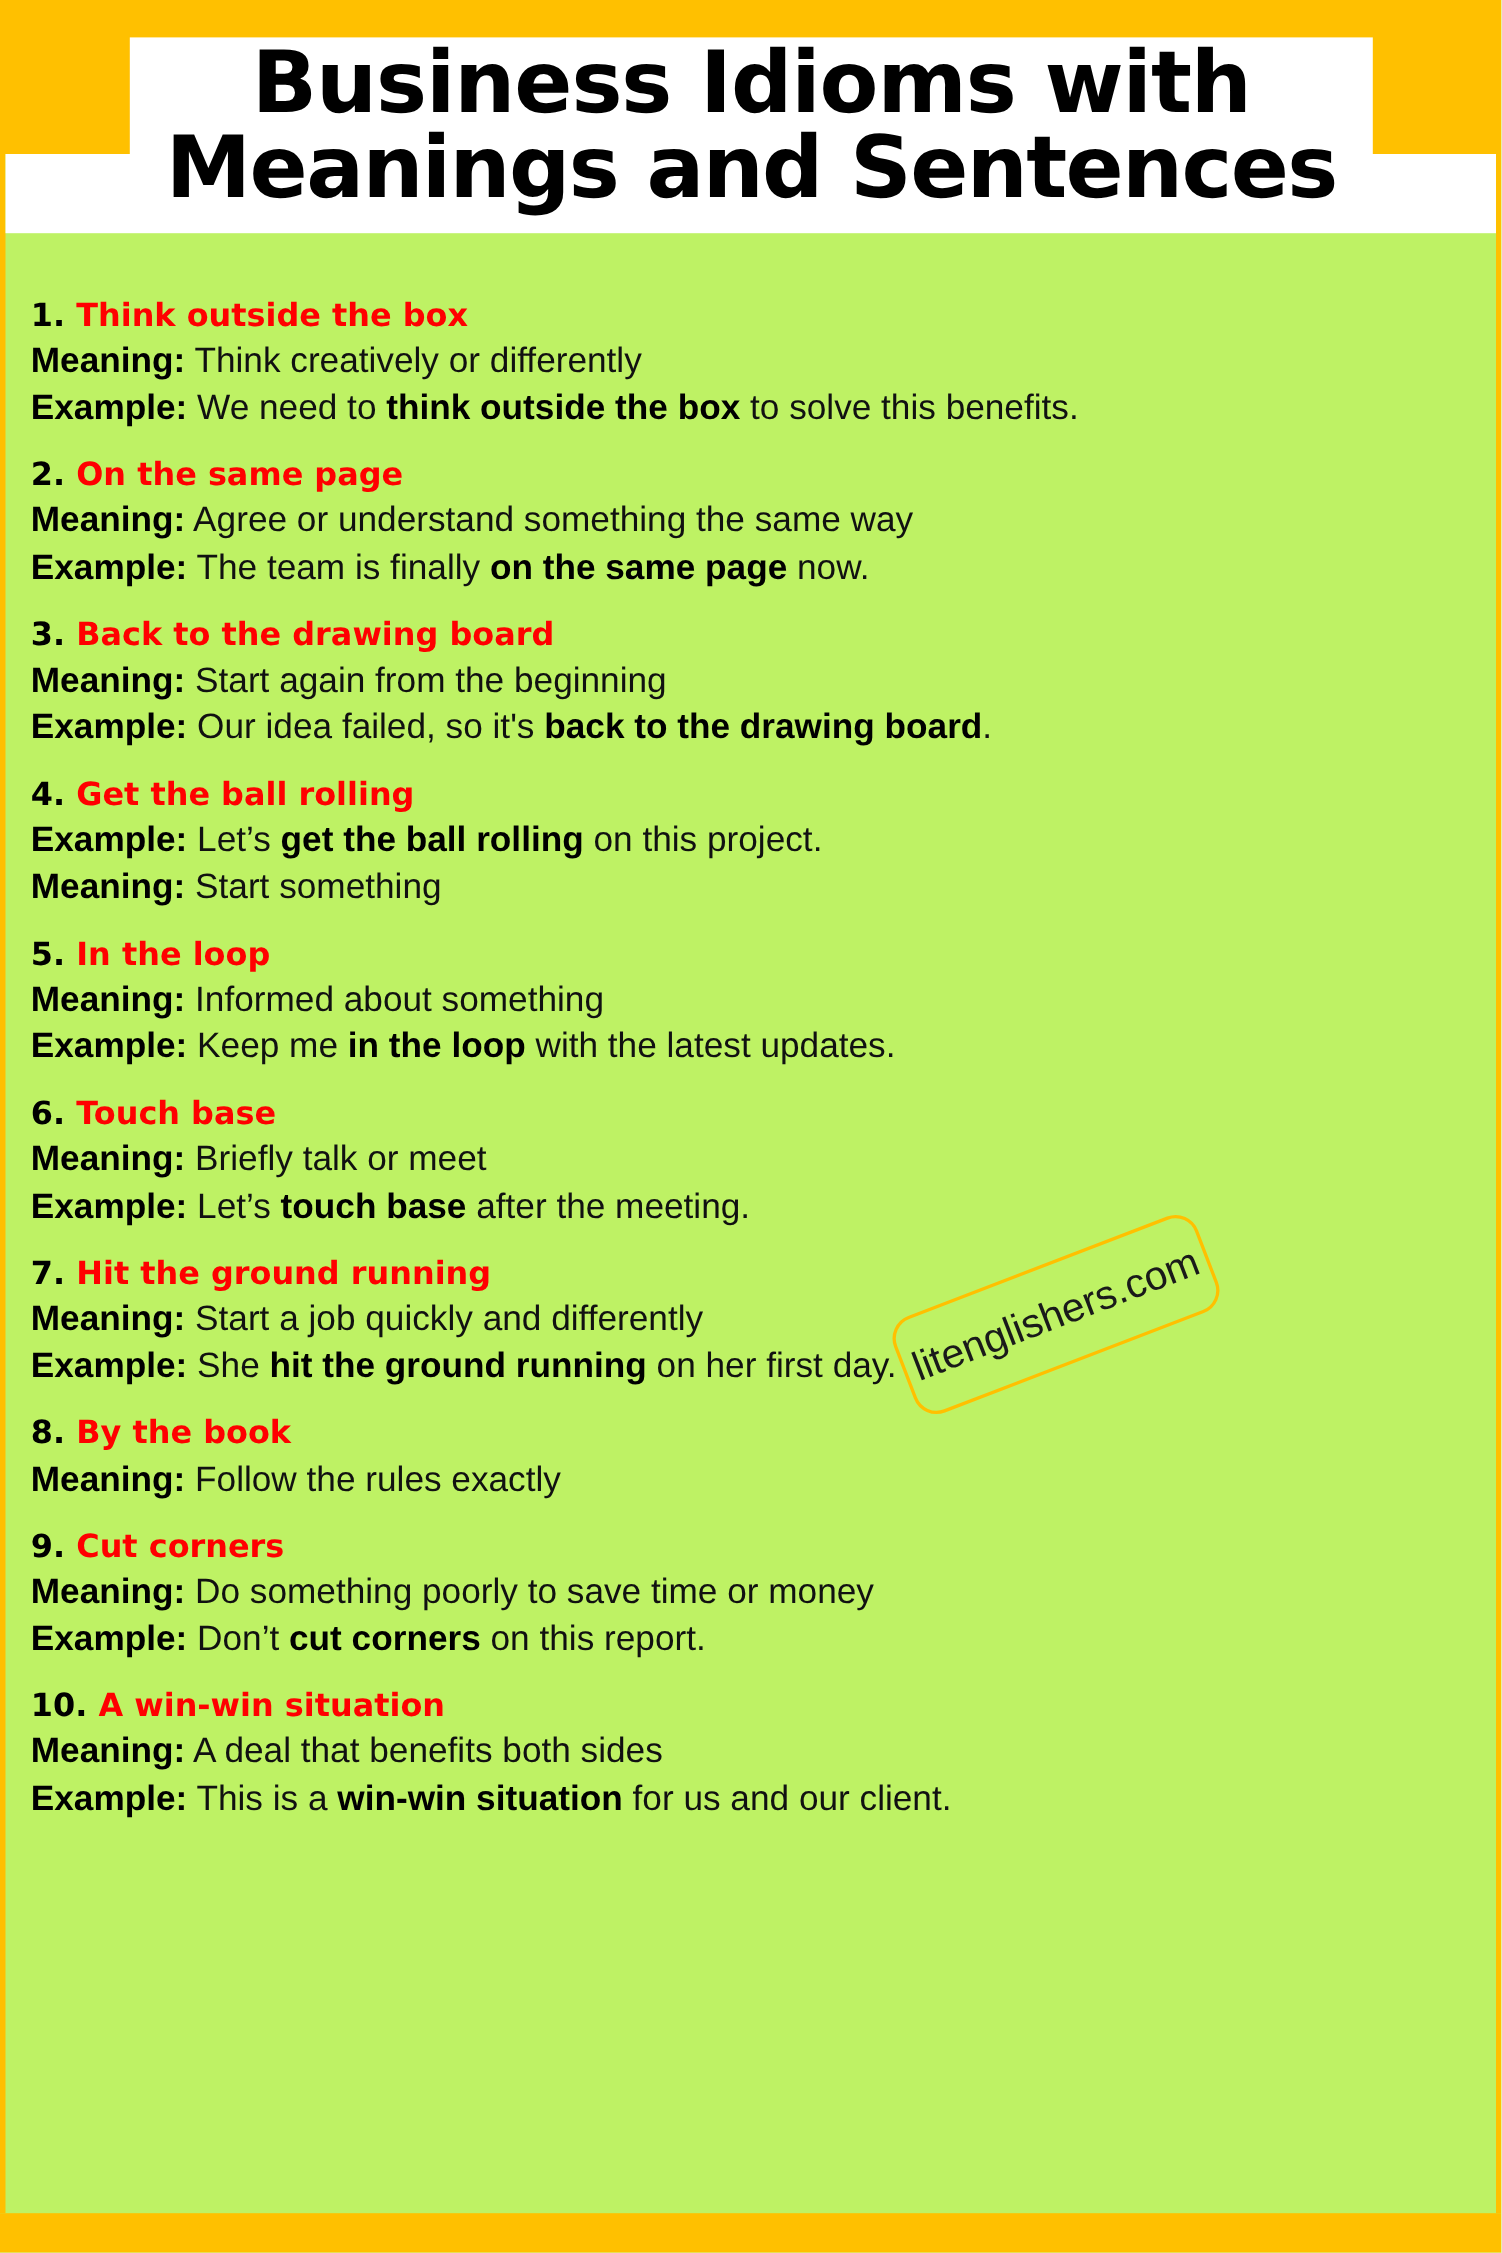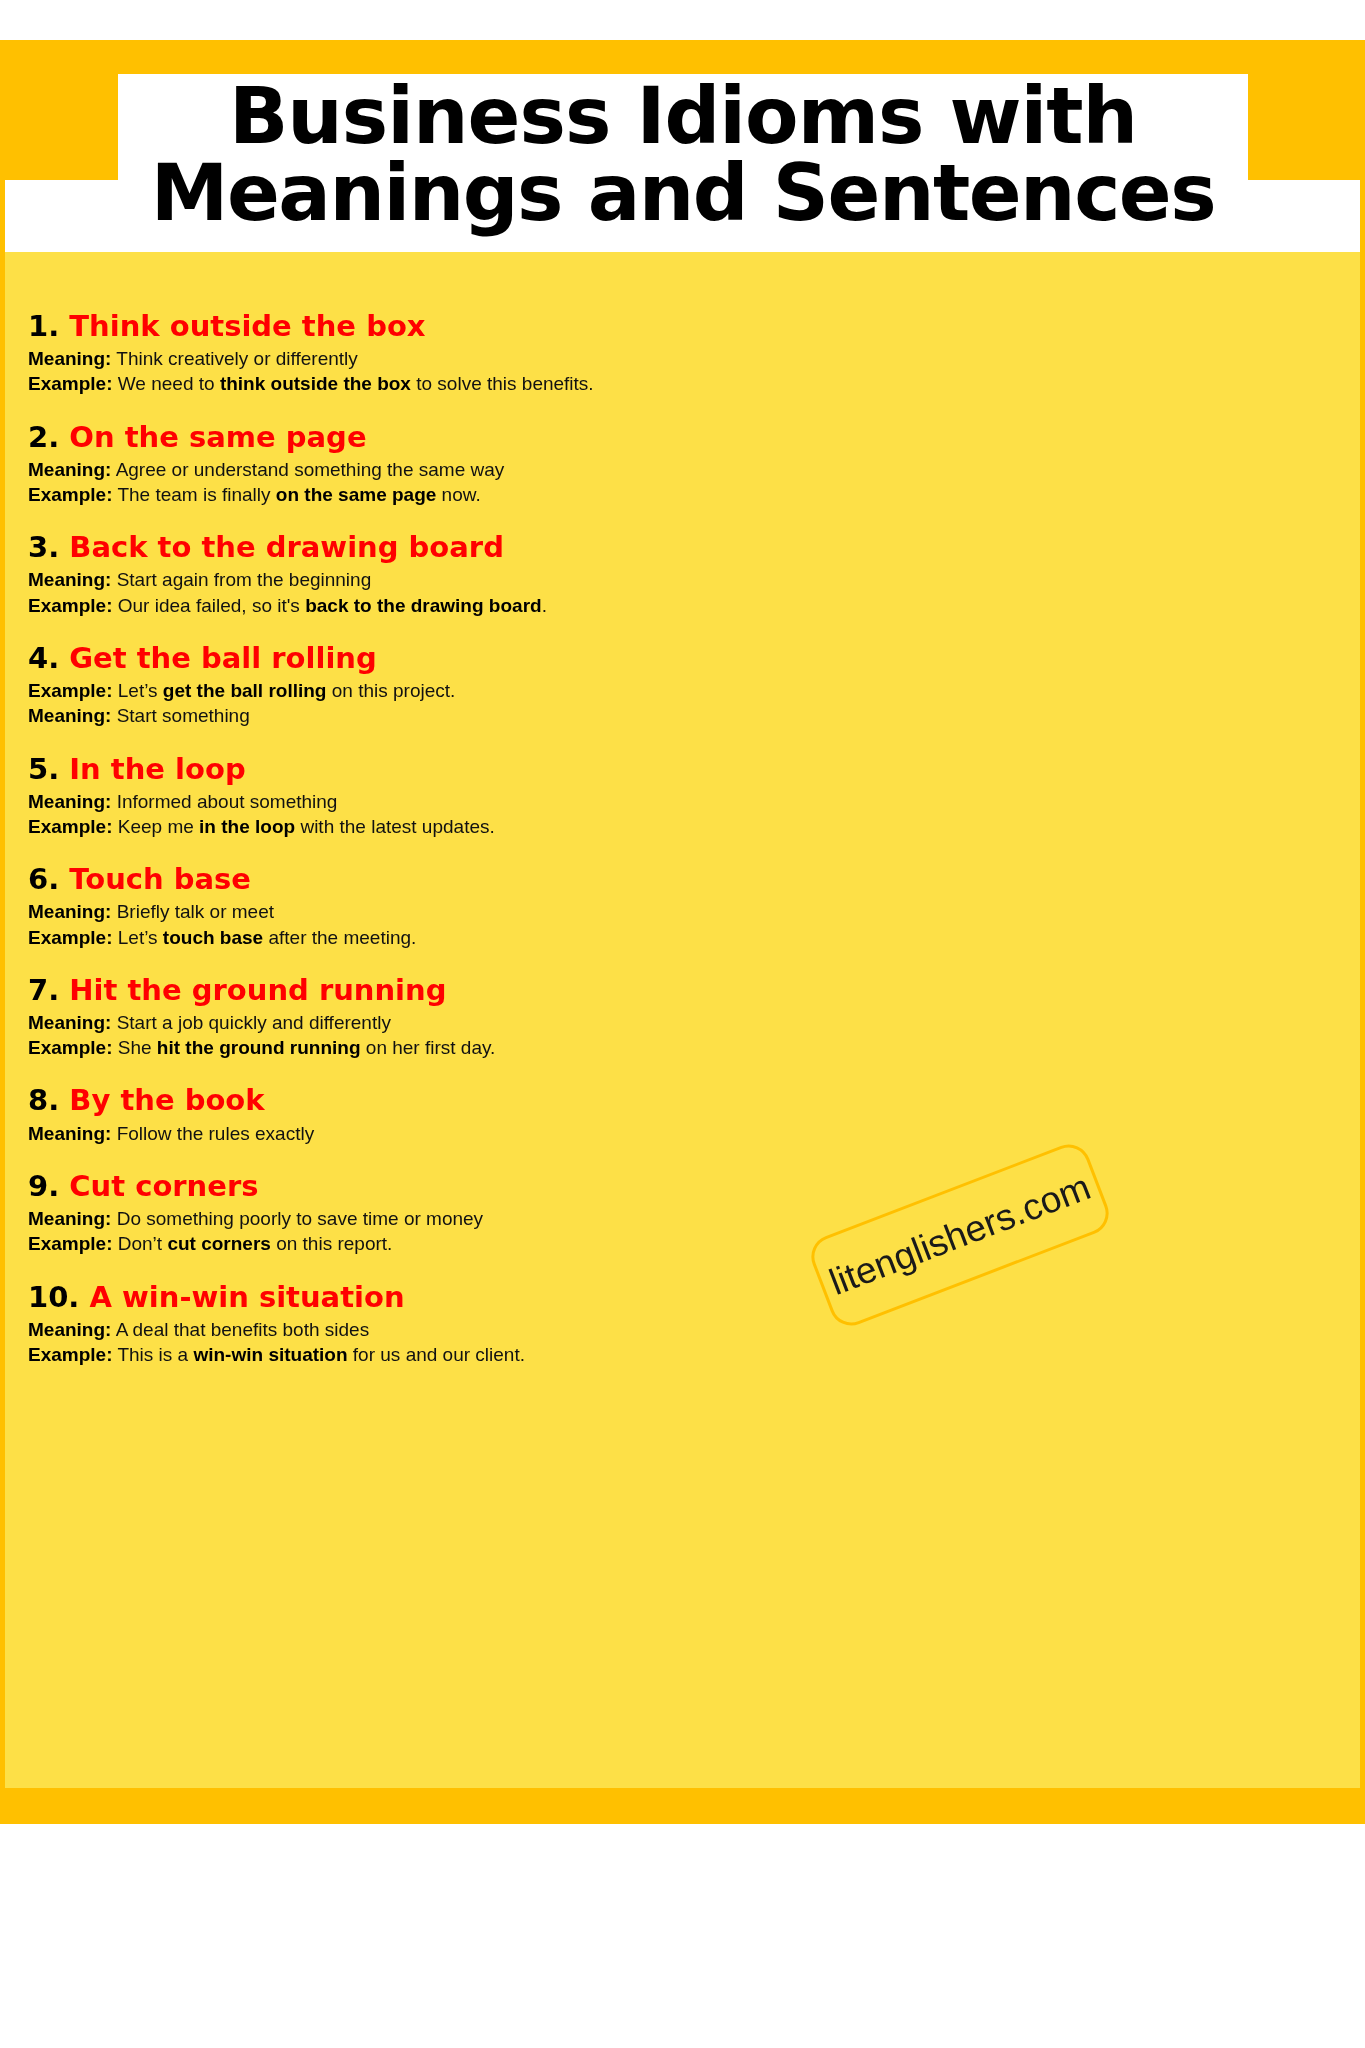--- a/index.html
+++ b/index.html
@@ -6,25 +6,24 @@
     margin: 0;
     padding: 0;
     background: #ffffff;
   }
   body {
     font-family: "Liberation Sans", sans-serif;
   }
   .poster {
     position: relative;
     width: 1365px;
-    height: 1784px;
-    background: #fde047;
+    height: 2048px;
+    background: #bef264;
     box-sizing: border-box;
     overflow: hidden;
-    margin-top: 40px;
   }
   
   .band-top {
     position: absolute;
     left: 0; top: 0;
     width: 1365px;
     height: 140px;
     background: #FFC000;
   }
   .band-bottom {
@@ -97,21 +96,21 @@
     font-weight: 700;
     line-height: 1.28;
     color: #000000;
     margin-bottom: 1px;
     white-space: nowrap;
   }
   .idiom-head .num { color: #000000; }
   .idiom-head .phrase { color: #FF0000; }
   .line {
     font-family: "Liberation Sans", sans-serif;
-    font-size: 19px;
+    font-size: 32px;
     line-height: 1.33;
     color: #111111;
     white-space: nowrap;
   }
   .line .lbl {
     font-weight: 700;
     color: #000000;
   }
   .line b {
     font-weight: 700;

